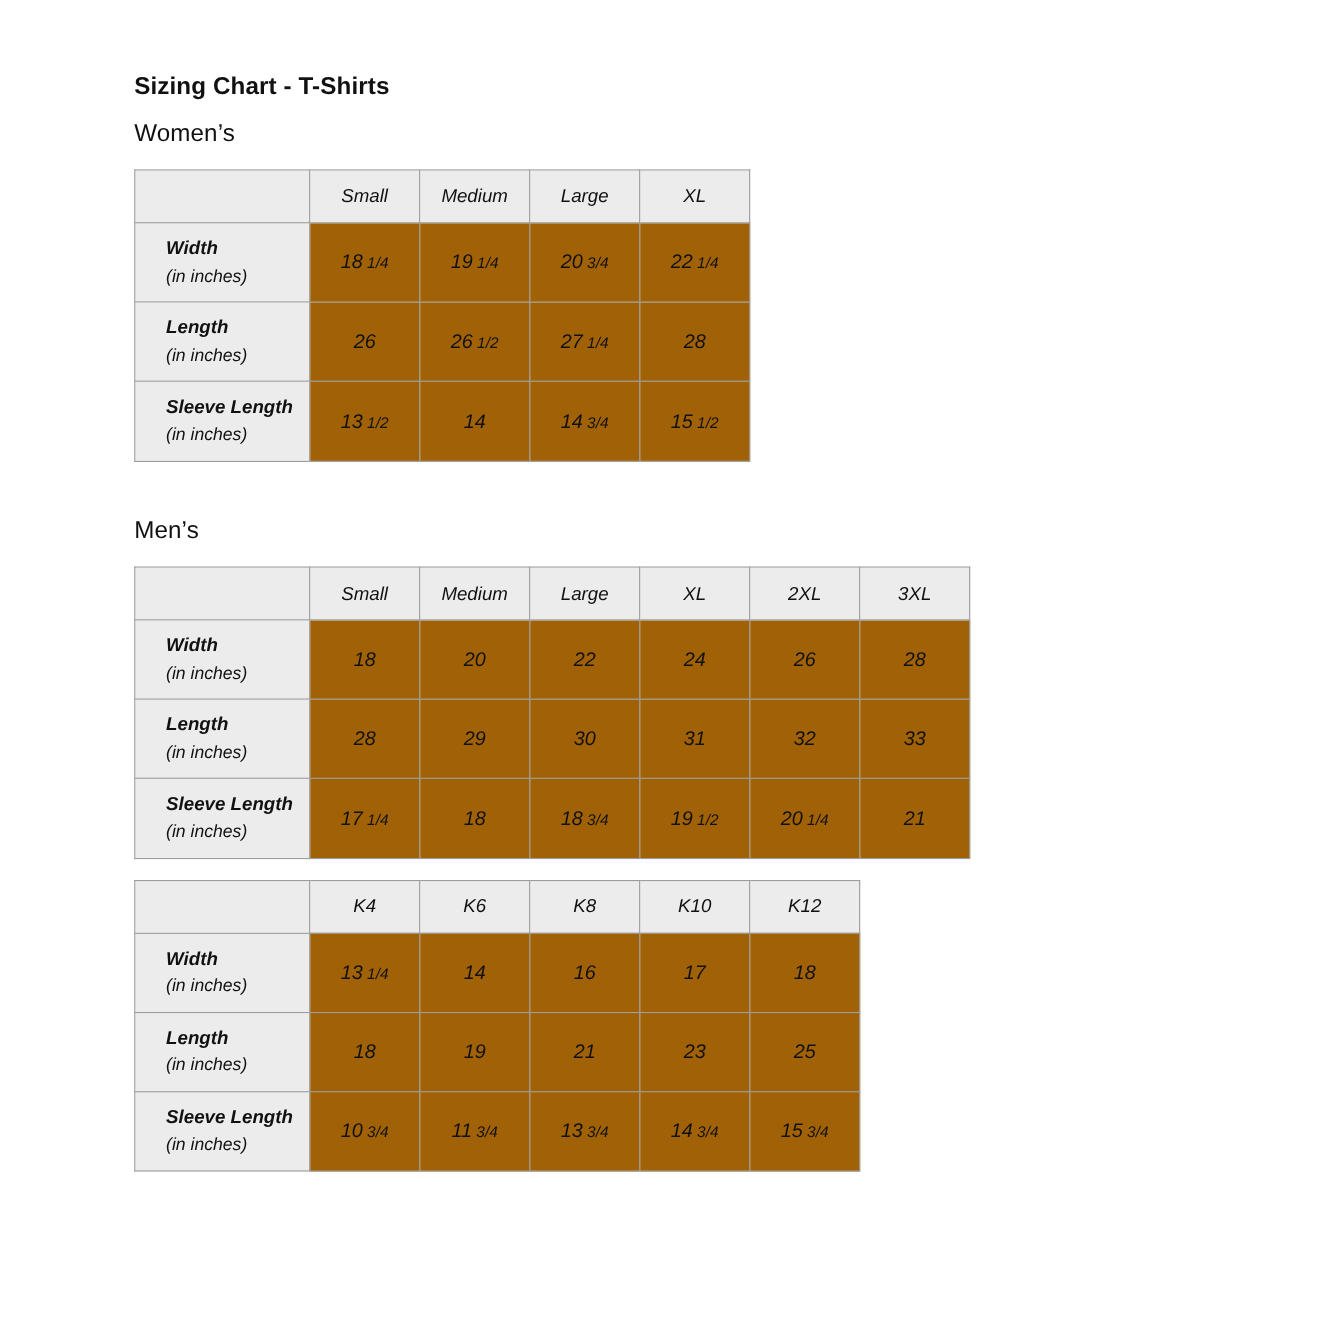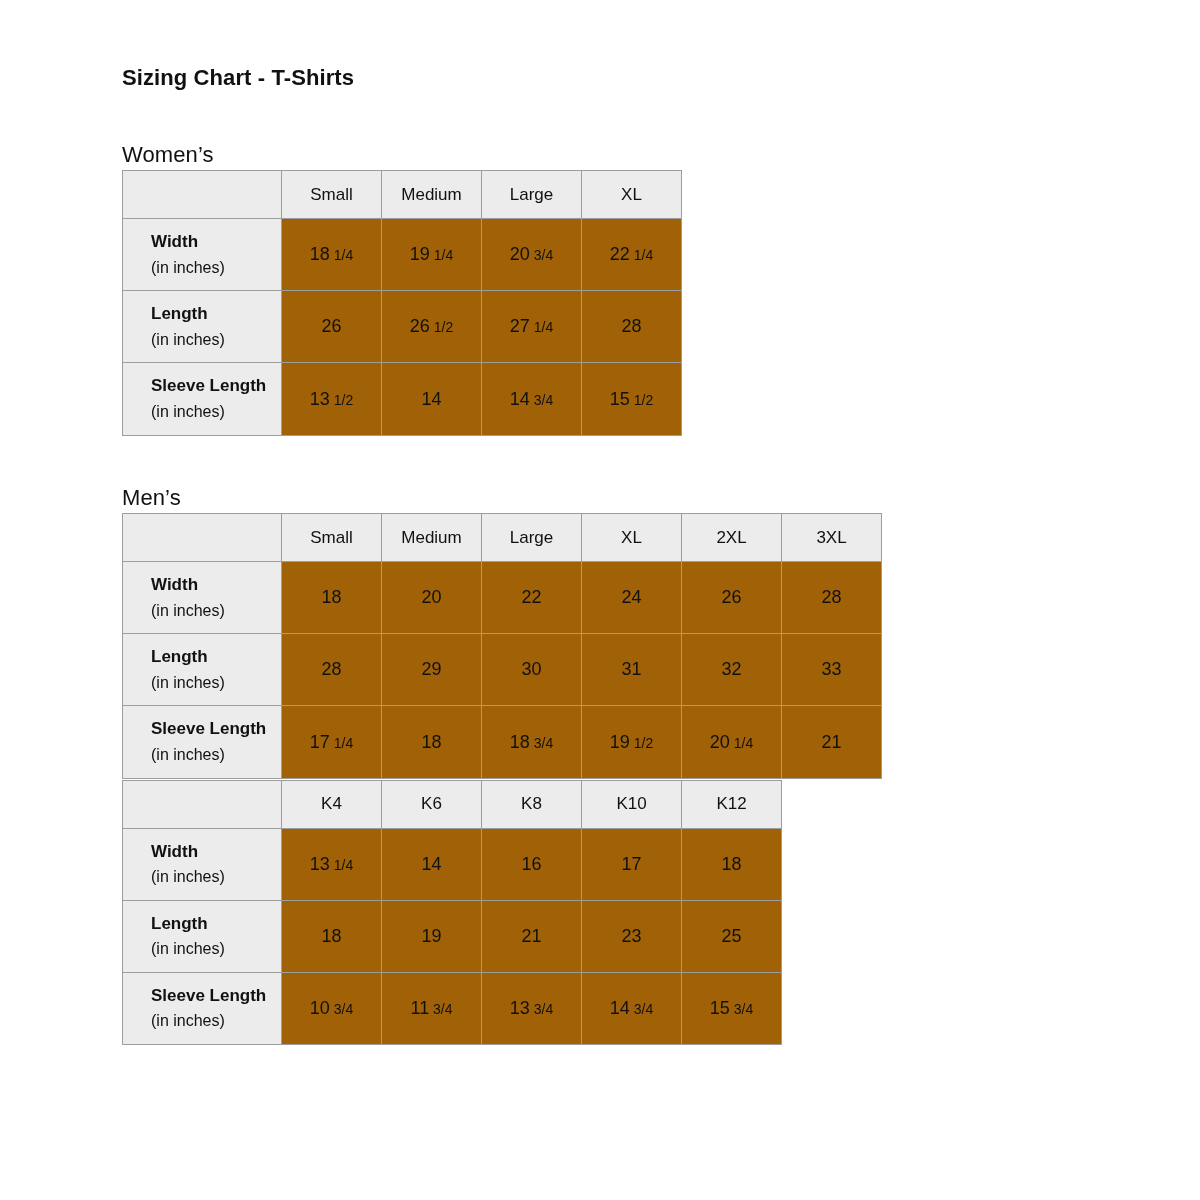--- a/index.html
+++ b/index.html
@@ -5,22 +5,22 @@
   html,body{margin:0;padding:0;background:#fff;}
   body{
     width:1200px;height:1200px;overflow:hidden;
     color:#111;
     font-family:"Liberation Sans","DejaVu Sans",sans-serif;
     -webkit-font-smoothing:antialiased;
   }
   .page{box-sizing:border-box;width:968px;height:1200px;padding:64px 40px 40px 122px;}
   h1.page-title{font-size:22px;font-weight:700;margin:0;line-height:1.3;letter-spacing:0.1px;}
   .size-section h2{font-size:22px;font-weight:400;margin:48px 0 0;line-height:1.3;letter-spacing:0.1px;}
-  .size-section:first-child h2{margin-top:48px;}
-  table.size-table{border-collapse:collapse;table-layout:fixed;margin-top:1px;border-spacing:0;}
+  .size-section:first-child h2{margin-top:14px;}
+  table.size-table{border-collapse:collapse;table-layout:fixed;margin-top:19px;border-spacing:0;font-style:italic;}
   table.size-table th,table.size-table td{border:1px solid #9d9d9d;box-sizing:border-box;}
   table.size-table thead th{
     background:#ececec;height:48px;font-weight:400;font-size:17px;
     text-align:center;vertical-align:middle;padding:0;
   }
   th.rowlabel{
     background:#ececec;text-align:left;vertical-align:middle;
     padding:10px 10px 10px 28px;height:70px;font-size:17px;
   }
   .rowlabel .lbl{display:block;font-weight:700;line-height:1.55;}

